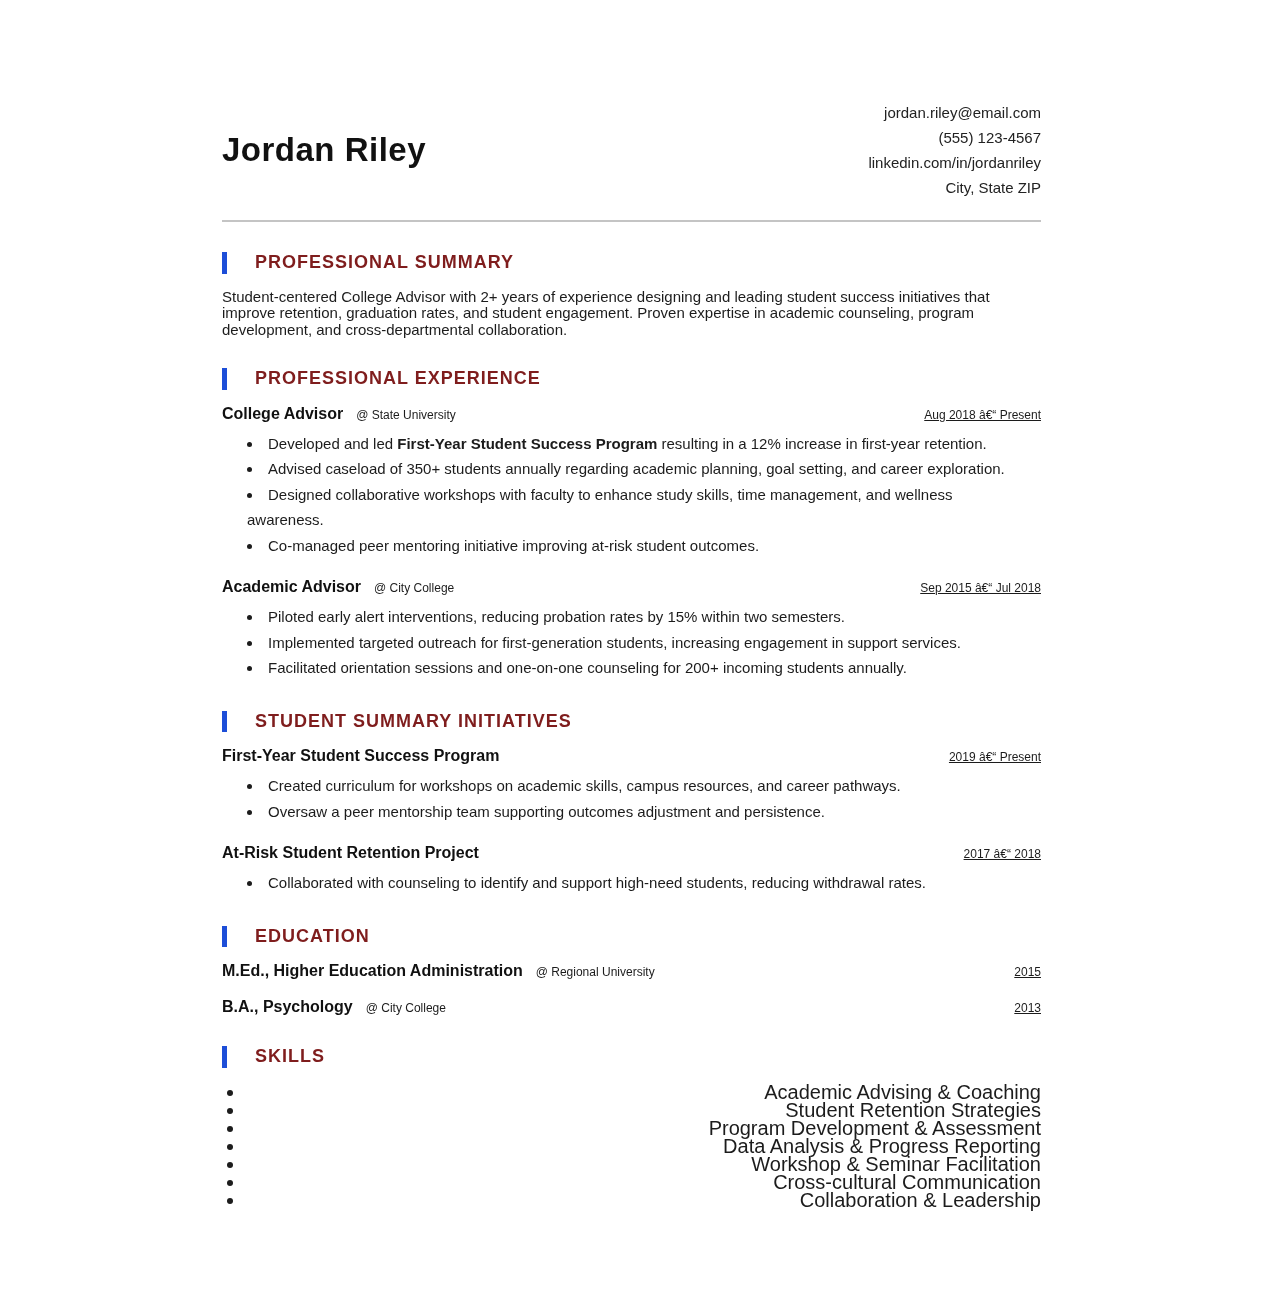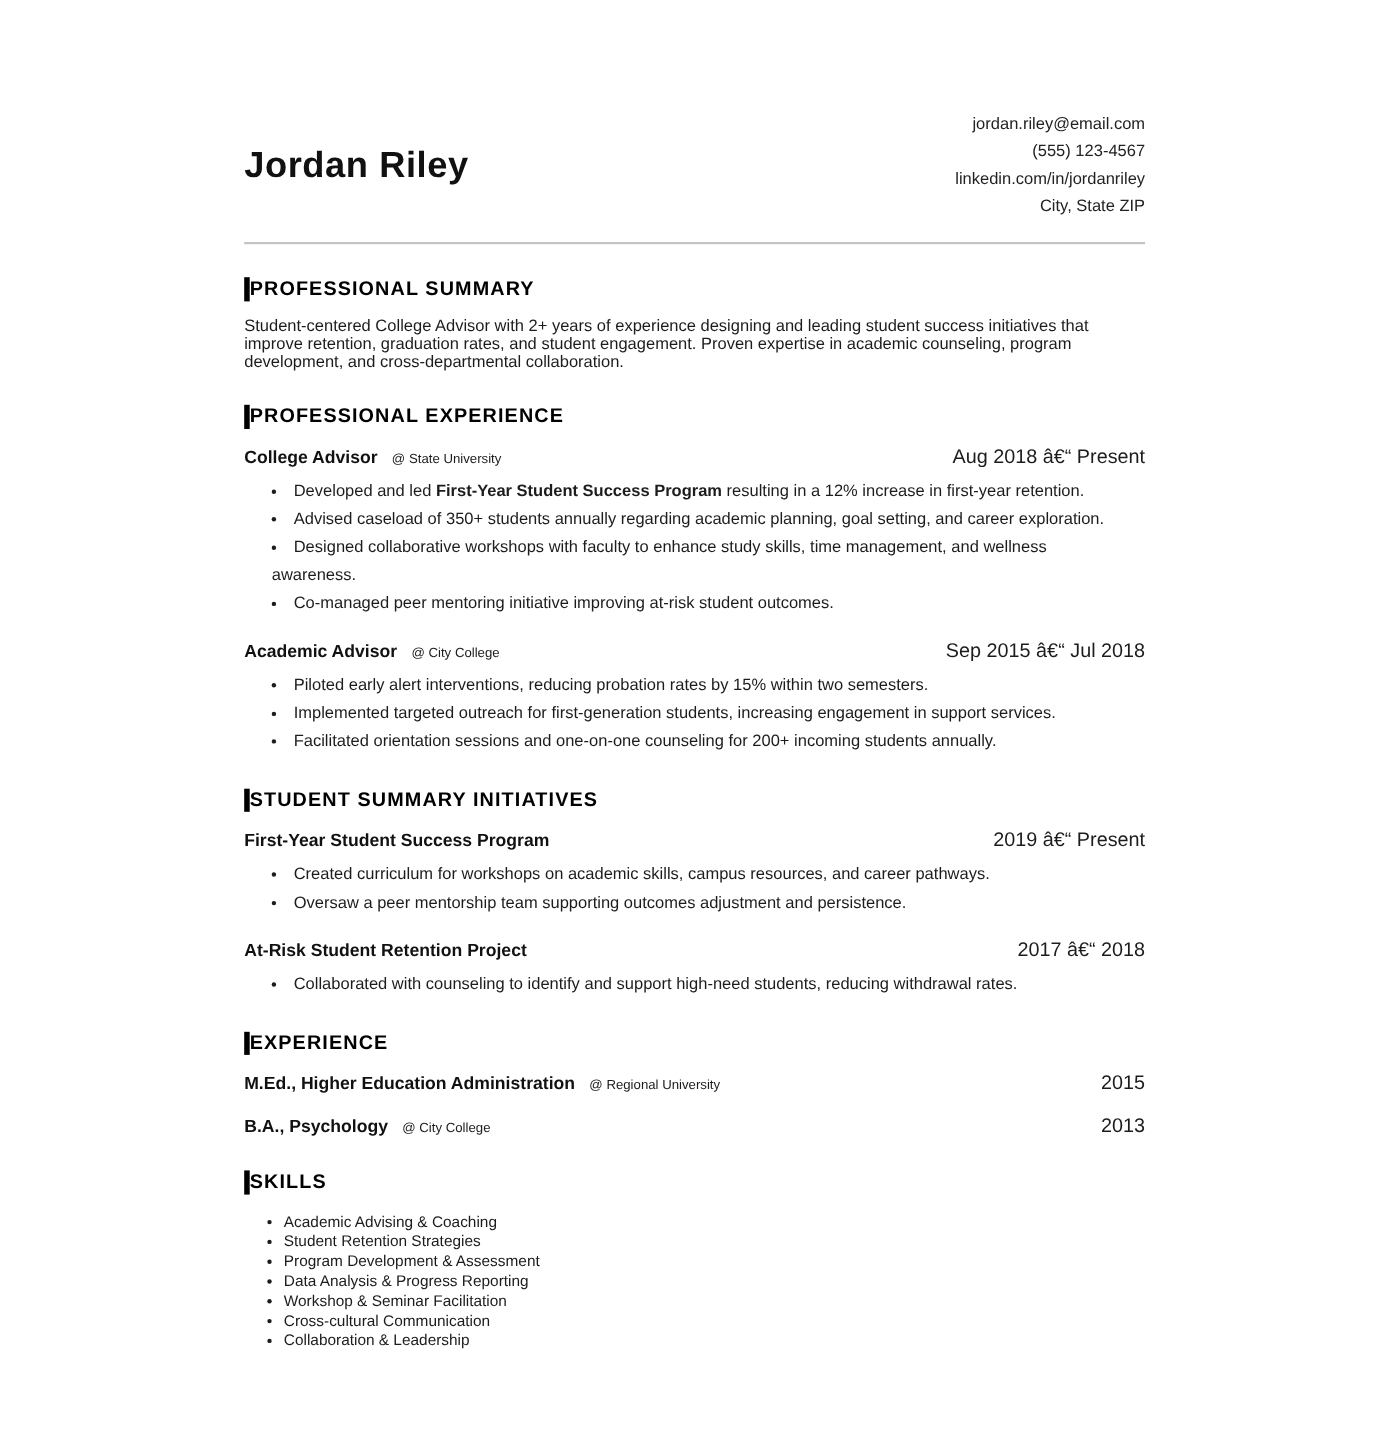--- a/index.html
+++ b/index.html
@@ -48,23 +48,23 @@
     margin: 20px 0 0 0;
   }
 
   
   section { margin-top: 30px; }
   .section-title {
     margin: 0 0 15px 0;
     font-size: 18px;
     font-weight: bold;
     letter-spacing: 1px;
-    color: #000000;
-    border-left: 5px solid #000000;
-    padding-left: 0;
+    color: #7f1d1d;
+    border-left: 5px solid #1d4ed8;
+    padding-left: 28px;
     line-height: 1.2;
   }
   .summary-text {
     margin: 0;
     font-size: 15px;
     line-height: 16.5px;
     color: #1c1c1c;
   }
 
   
@@ -78,47 +78,49 @@
     font-size: 16px;
     font-weight: bold;
     color: #111111;
   }
   .company {
     font-size: 12px;
     margin-left: 13px;
     color: #1c1c1c;
   }
   .dates {
-    font-size: 18px;
+    font-size: 12px;
     color: #1c1c1c;
     white-space: nowrap;
+    text-decoration: underline;
   }
 
   ul.bullets {
     margin: 8px 0 0 0;
     padding: 0 12px 0 25px;
     list-style-position: inside;
     font-size: 15px;
     line-height: 25.5px;
     color: #1c1c1c;
   }
   ul.bullets li { margin: 0; }
   .b { font-weight: bold; }
 
   
   .edu-row + .edu-row { margin-top: 18px; }
 
   
   ul.skills-list {
-    margin: 12px;
+    margin: 0;
     padding: 0 0 0 24px;
     list-style-position: outside;
-    font-size: 14px;
+    font-size: 20px;
     line-height: 18px;
     color: #1c1c1c;
+    text-align: right;
   }
 </style>
 </head>
 <body>
 
 <div class="canvas">
   <div class="page">
 
     <header class="resume-header">
       <h1 class="name">Jordan Riley</h1>
@@ -188,21 +190,21 @@
           <span class="role">At-Risk Student Retention Project</span>
           <span class="dates">2017 â€“ 2018</span>
         </div>
         <ul class="bullets">
           <li>Collaborated with counseling to identify and support high-need students, reducing withdrawal rates.</li>
         </ul>
       </div>
     </section>
 
     <section>
-      <h2 class="section-title">EXPERIENCE</h2>
+      <h2 class="section-title">EDUCATION</h2>
 
       <div class="entry-header edu-row">
         <div>
           <span class="role">M.Ed., Higher Education Administration</span><span class="company">@ Regional University</span>
         </div>
         <span class="dates">2015</span>
       </div>
 
       <div class="entry-header edu-row">
         <div>

